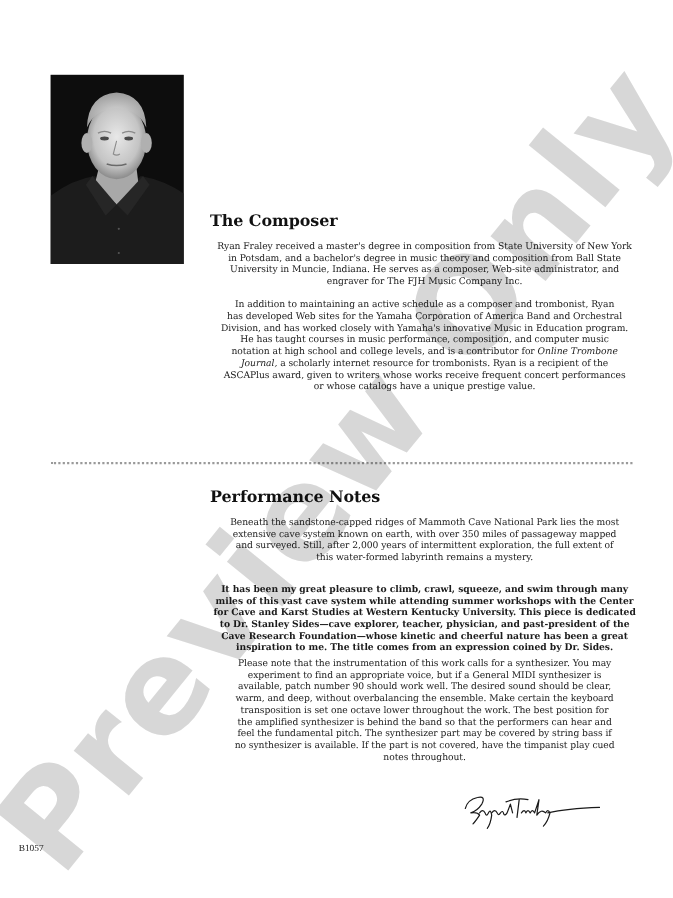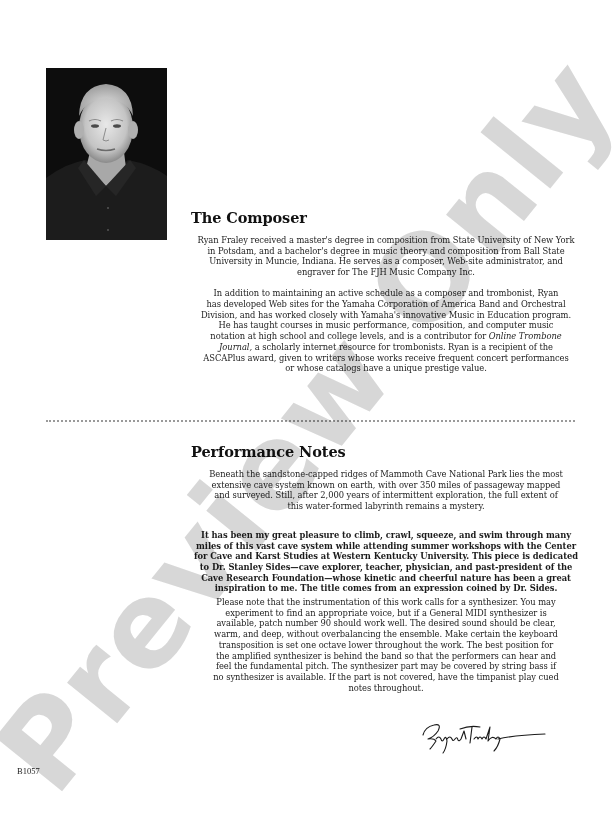--- a/index.html
+++ b/index.html
@@ -84,21 +84,21 @@
 
     <path d="M60 60 L57 72 Q60 74 63 72" stroke="#8c8c8c" stroke-width="1" fill="none"></path>
 
     <path d="M51 81 Q60 84 69 81" stroke="#6a6a6a" stroke-width="1.4" fill="none"></path>
 
     <circle cx="62" cy="140" r="1" fill="#555"></circle>
     <circle cx="62" cy="162" r="1" fill="#555"></circle>
   </svg>
 </div>
 
-<div class="col" style="top:209px;">
+<div class="col" style="top:192px;">
   <h2 class="heading">The Composer</h2>
   <p class="para" style="margin-top:9px;">Ryan Fraley received a master's degree in composition from State University of New York
 in Potsdam, and a bachelor's degree in music theory and composition from Ball State
 University in Muncie, Indiana. He serves as a composer, Web-site administrator, and
 engraver for The FJH Music Company Inc.</p>
   <p class="para" style="margin-top:10.5px;"><span>In addition to maintaining an active schedule as a composer and trombonist, Ryan
 has developed Web sites for the Yamaha Corporation of America Band and Orchestral
 Division, and has worked closely with Yamaha's innovative Music in Education program.
 He has taught courses in music performance, composition, and computer music
 notation at high school and college levels, and is a contributor for </span><i>Online Trombone

